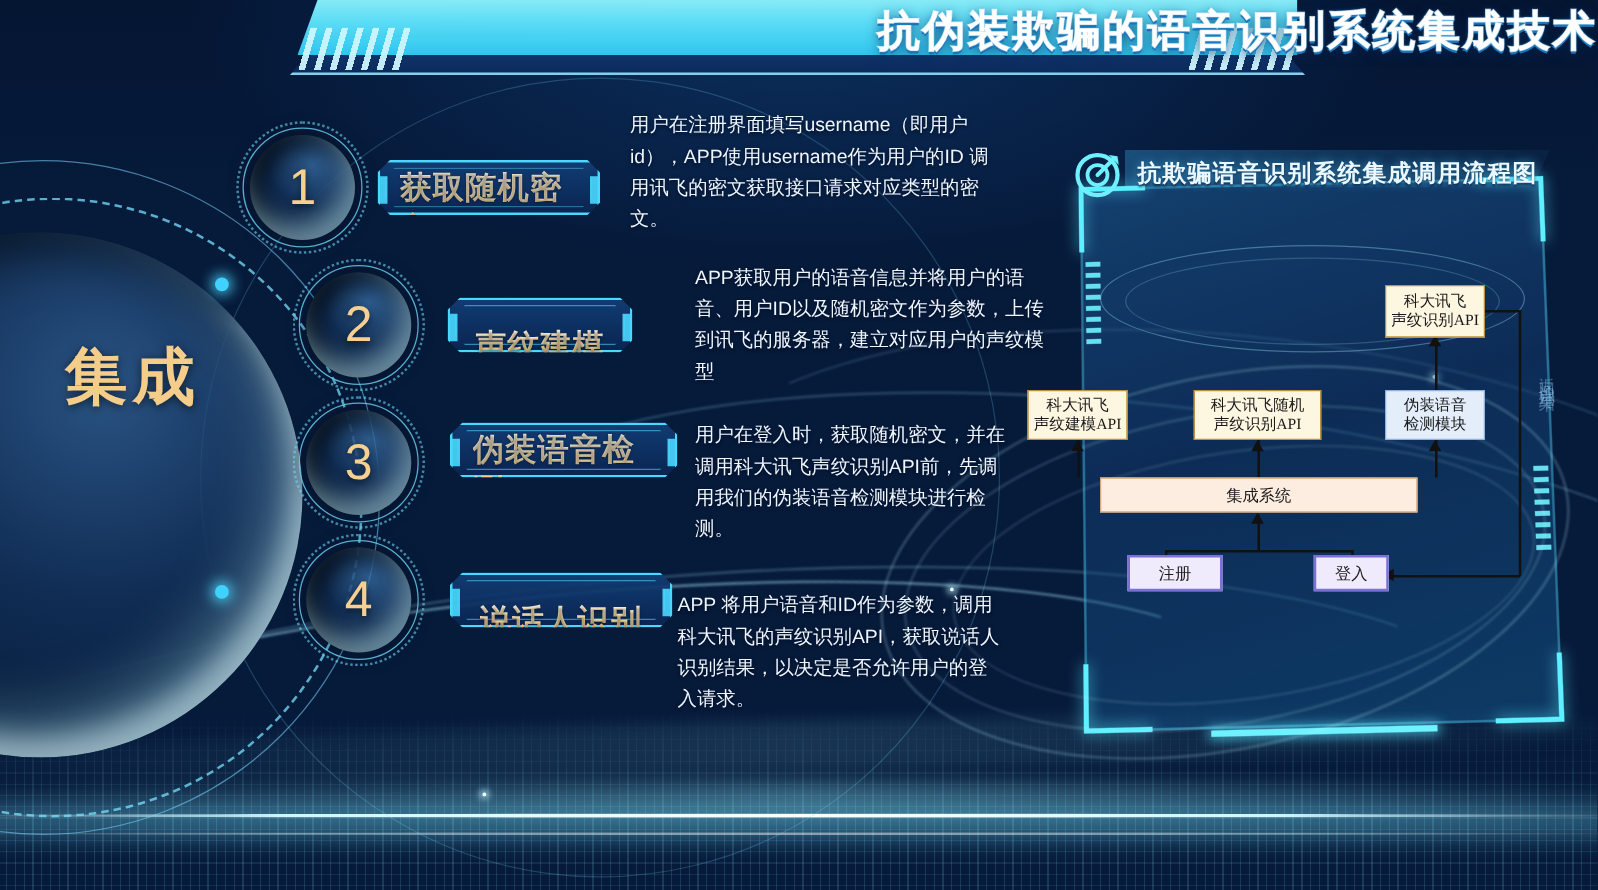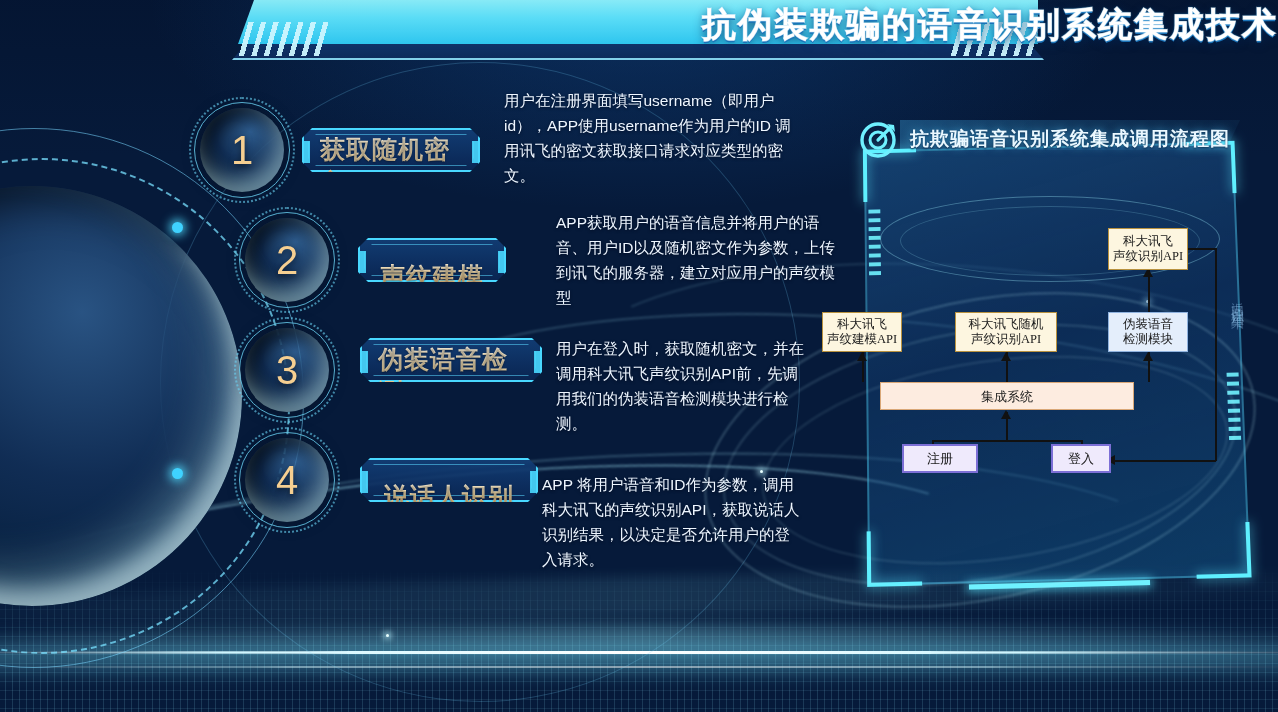--- a/index.html
+++ b/index.html
@@ -252,20 +252,21 @@
   <div class="title-text">抗伪装欺骗的语音识别系统集成技术</div>
 </div>
 
 <div class="arc arc-solid"></div>
 <div class="arc arc-dash"></div>
 <div class="arc arc-thin"></div>
 <div class="big-sphere"></div>
 <div class="arc-dot" style="left:172px; top:222px;"></div>
 <div class="arc-dot" style="left:172px; top:468px;"></div>
 <div class="sphere-label">
+  <div>集成</div>
 </div>
 
 <div class="step" style="left:200px; top:108px;">
   <div class="ring-dash"></div>
   <div class="ring"></div>
   <div class="ball">
     <div class="num">1</div>
   </div>
 </div>
 <div class="chip" style="left:302px; top:128px; width:178px;">

